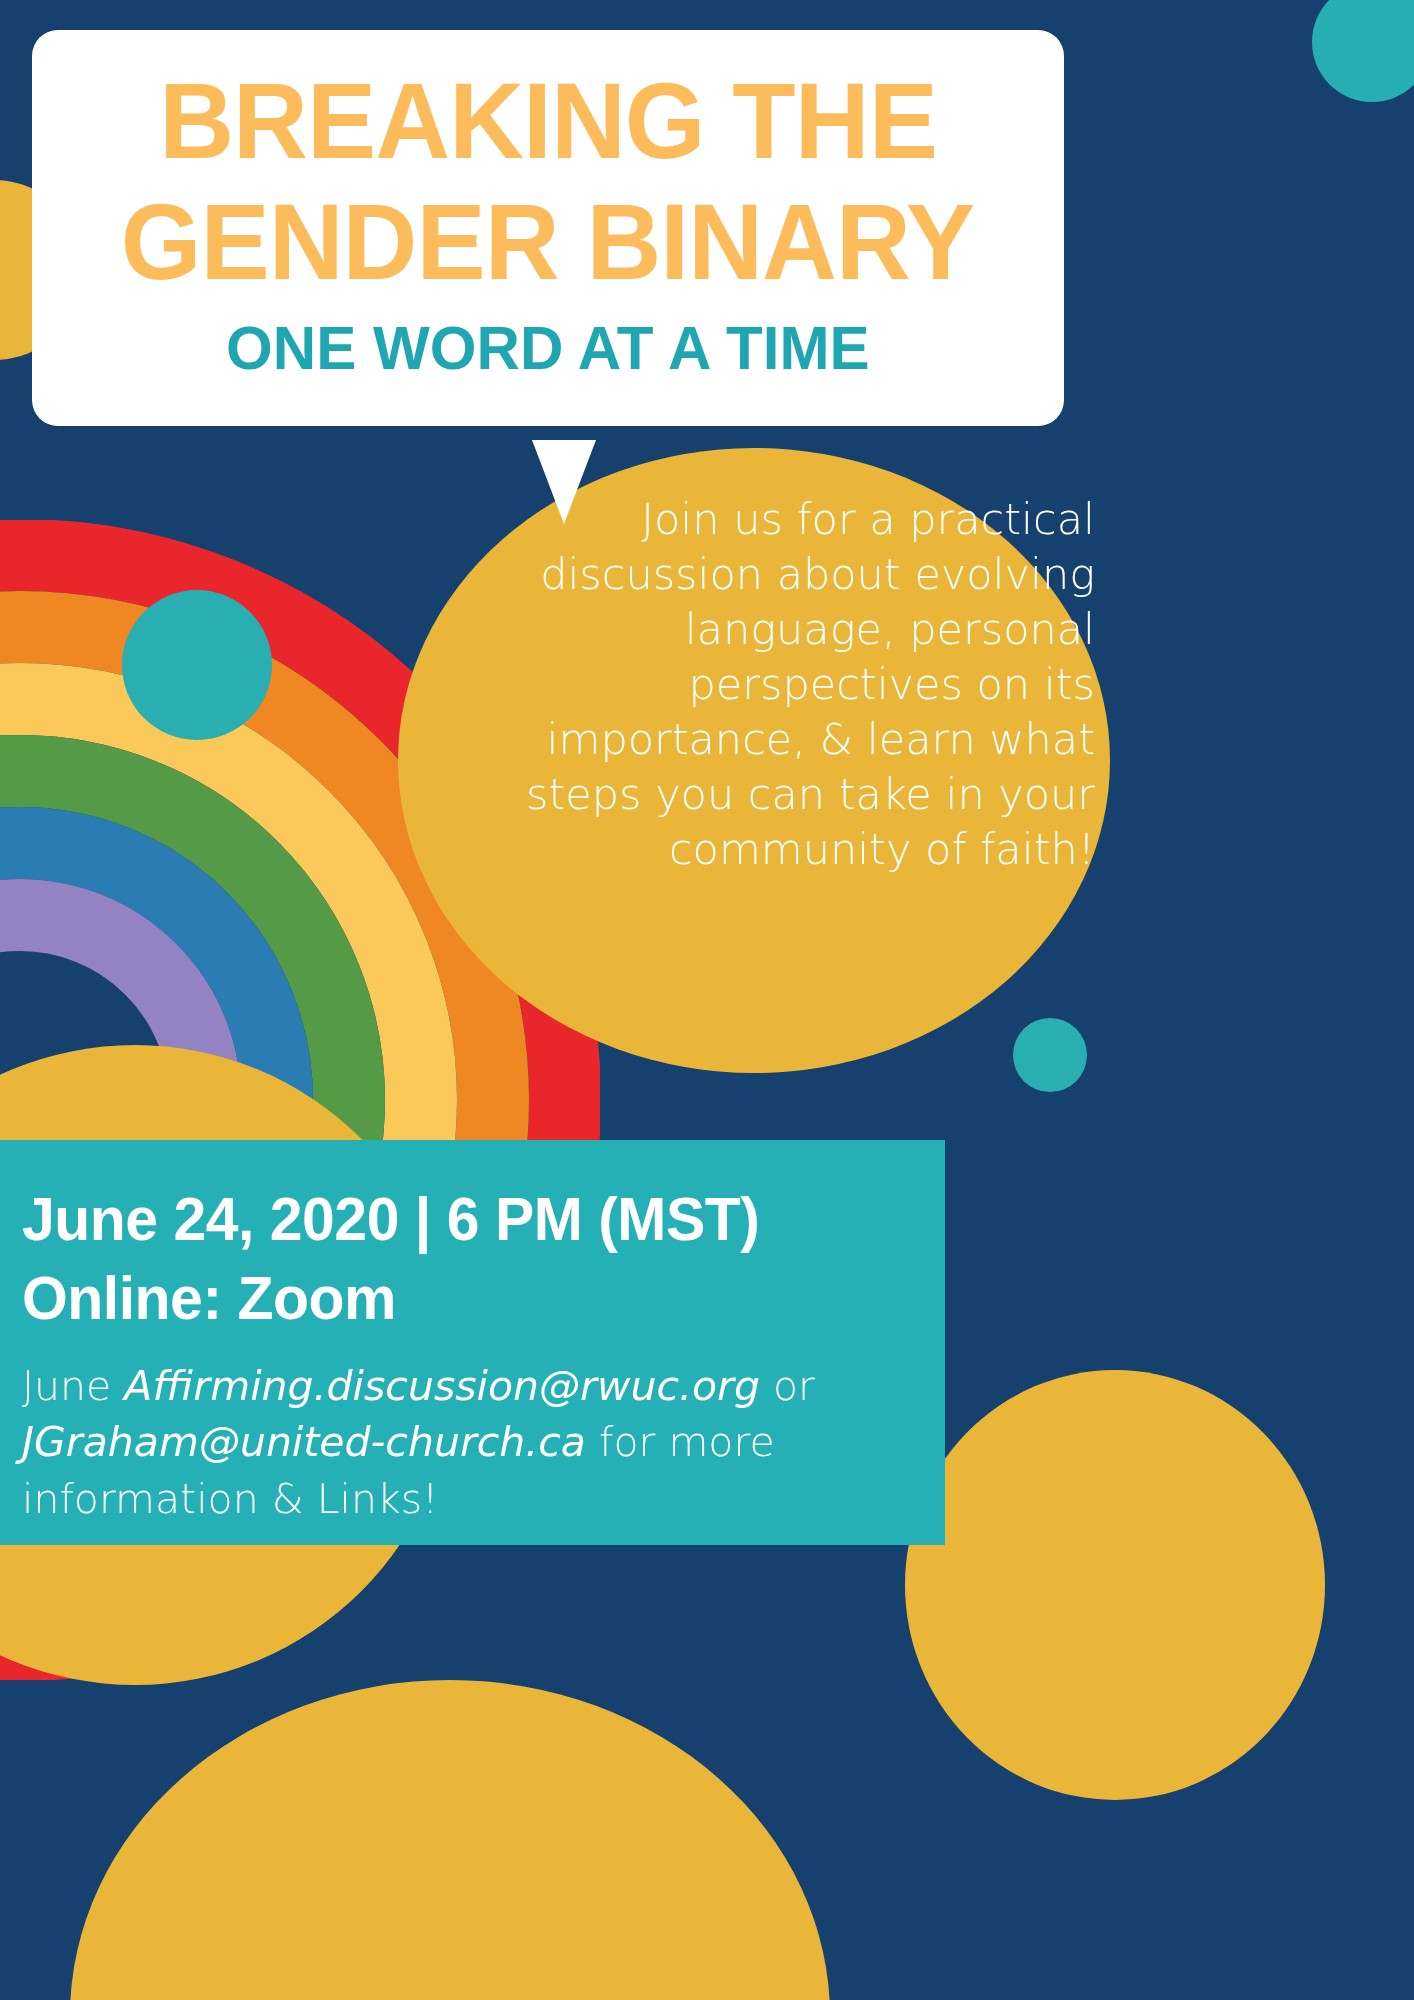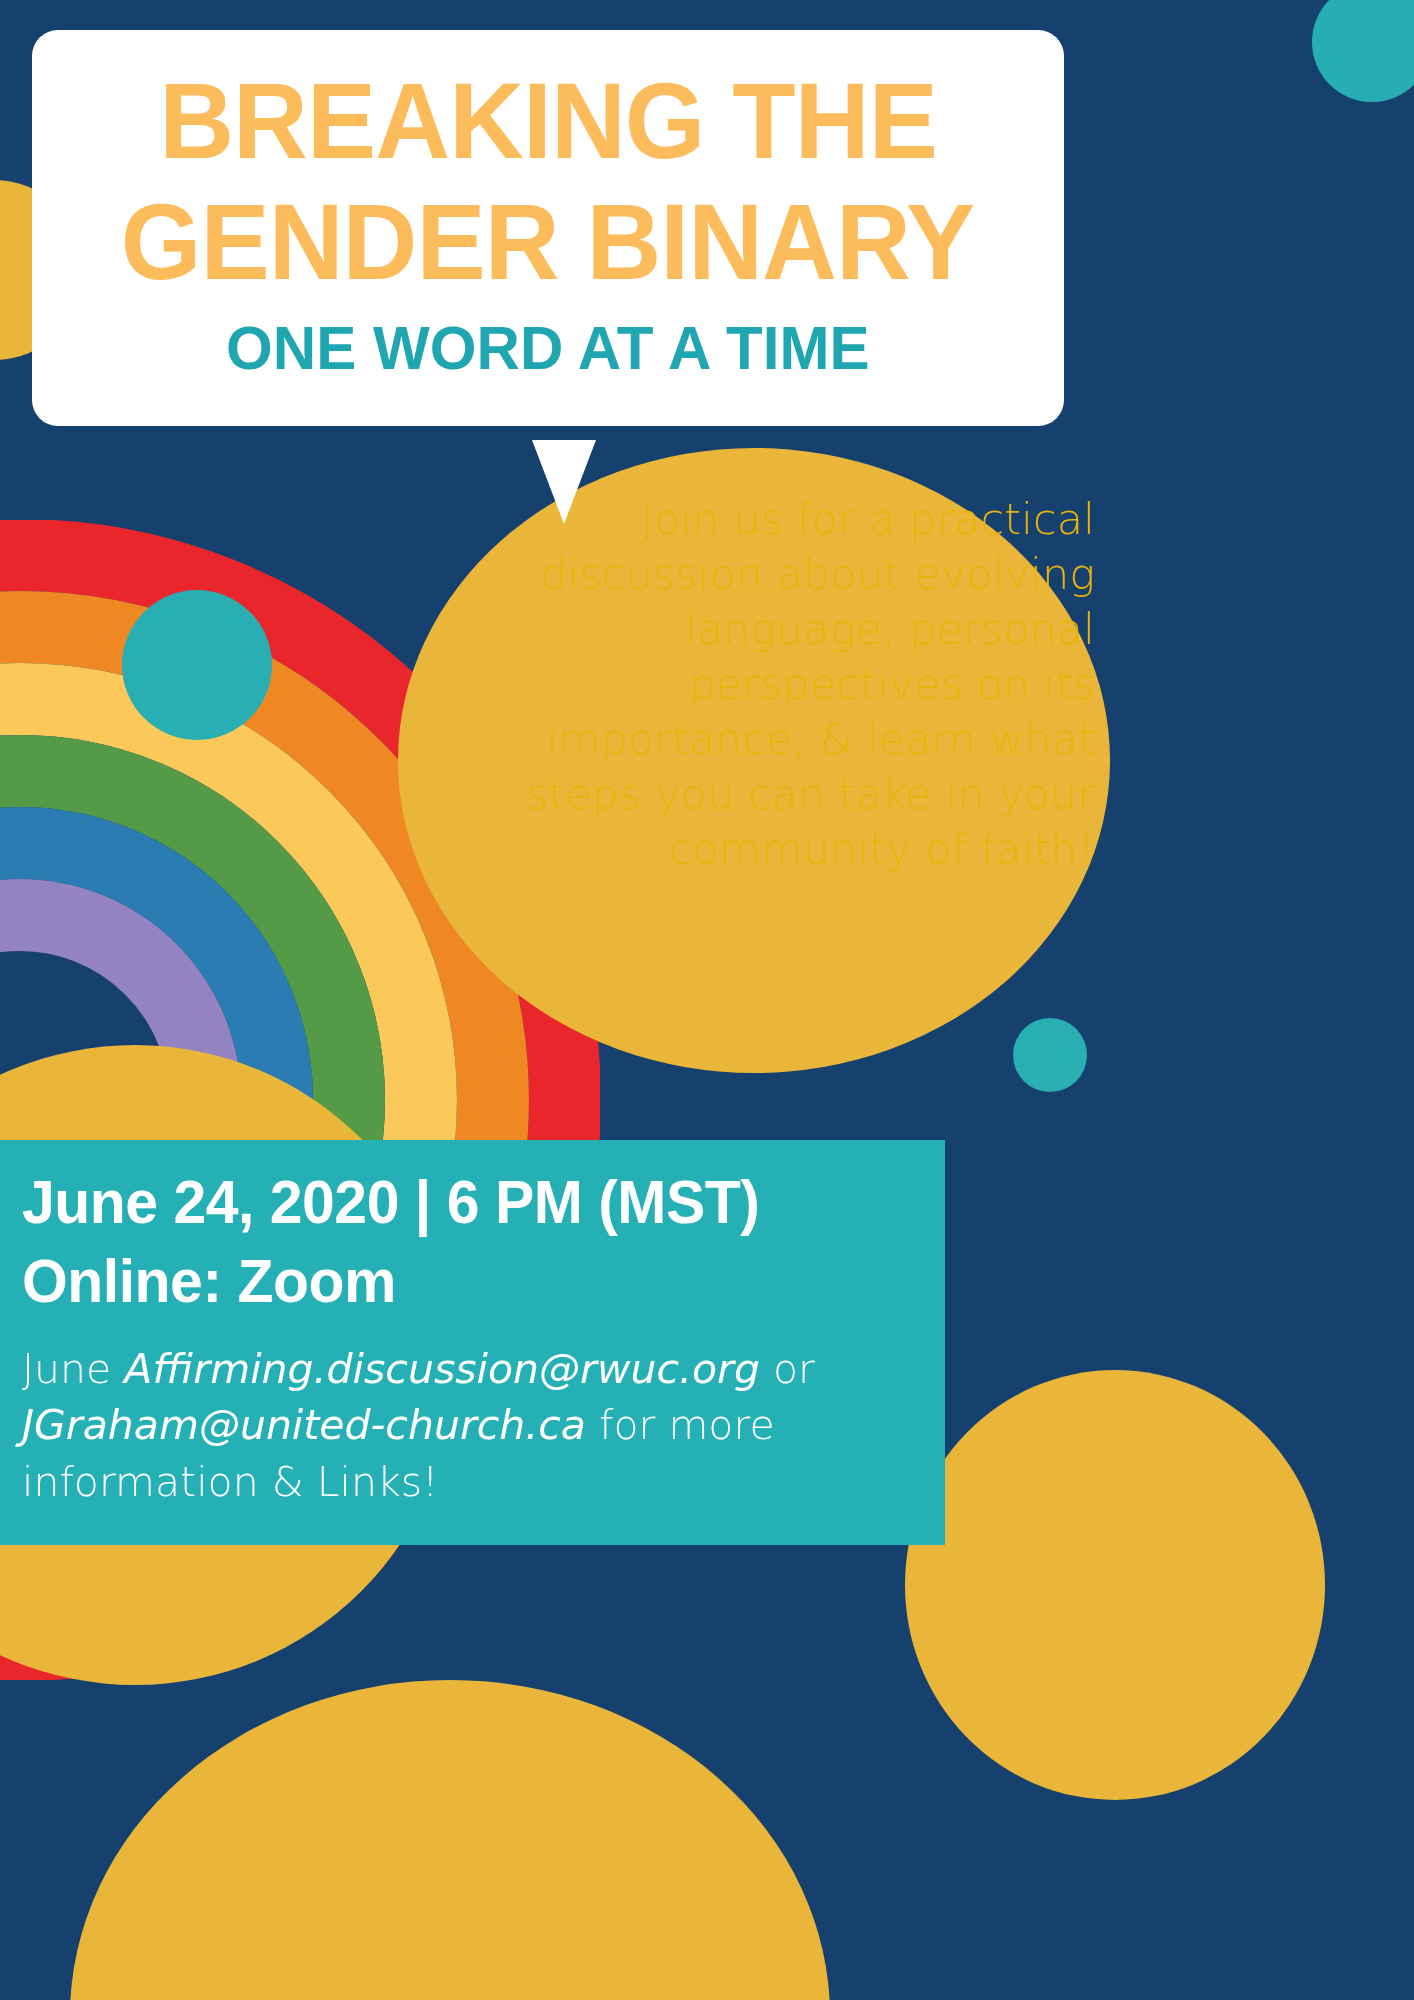--- a/index.html
+++ b/index.html
@@ -144,36 +144,36 @@
     margin-top:6px;
     transform:scaleX(0.97);
   }
 
   
   #body-copy {
     position:absolute;
     left:455px; top:492px;
     width:640px;
     z-index:8;
-    color:#eab308;
+    color:#ffffff;
     font-family:"DejaVu Sans","Liberation Sans", sans-serif;
     font-size:43px;
     line-height:1.28;
     text-align:right;
     font-weight:300;
   }
 
   
   #info-panel {
     position:absolute;
     left:0px; top:1140px;
     width:945px; height:405px;
     background:#24b0b5;
     z-index:9;
-    padding:22px 28px 18px 22px;
+    padding:39px 28px 18px 22px;
   }
   .info-headline {
     color:#ffffff;
     font-family:"Liberation Sans","DejaVu Sans", sans-serif;
     font-weight:bold;
     font-size:62px;
     line-height:1.28;
     white-space:nowrap;
     letter-spacing:-0.5px;
     transform:scaleX(0.95);

